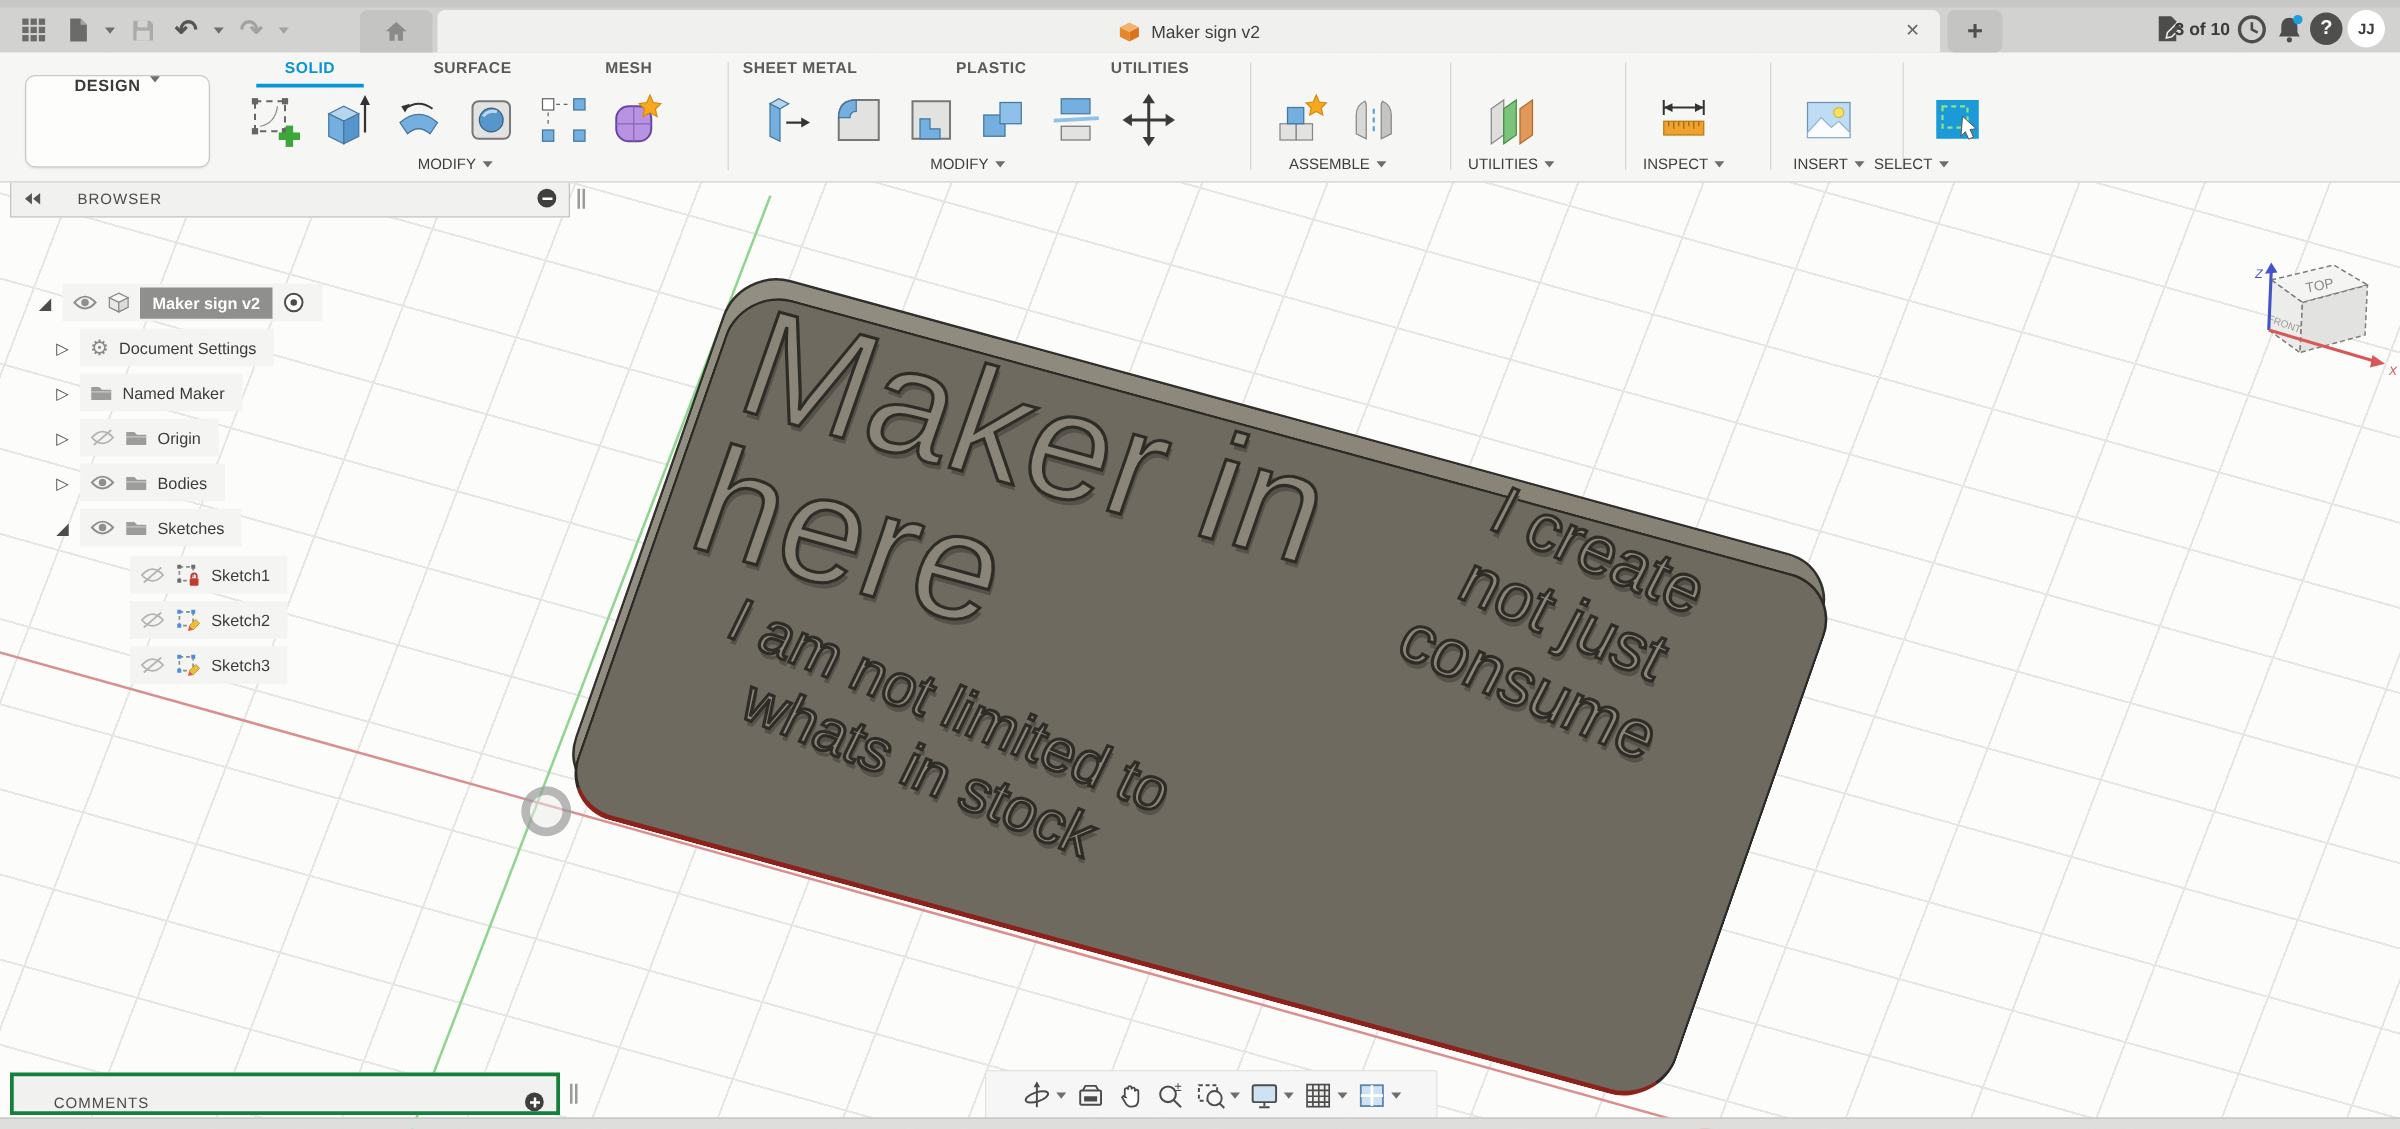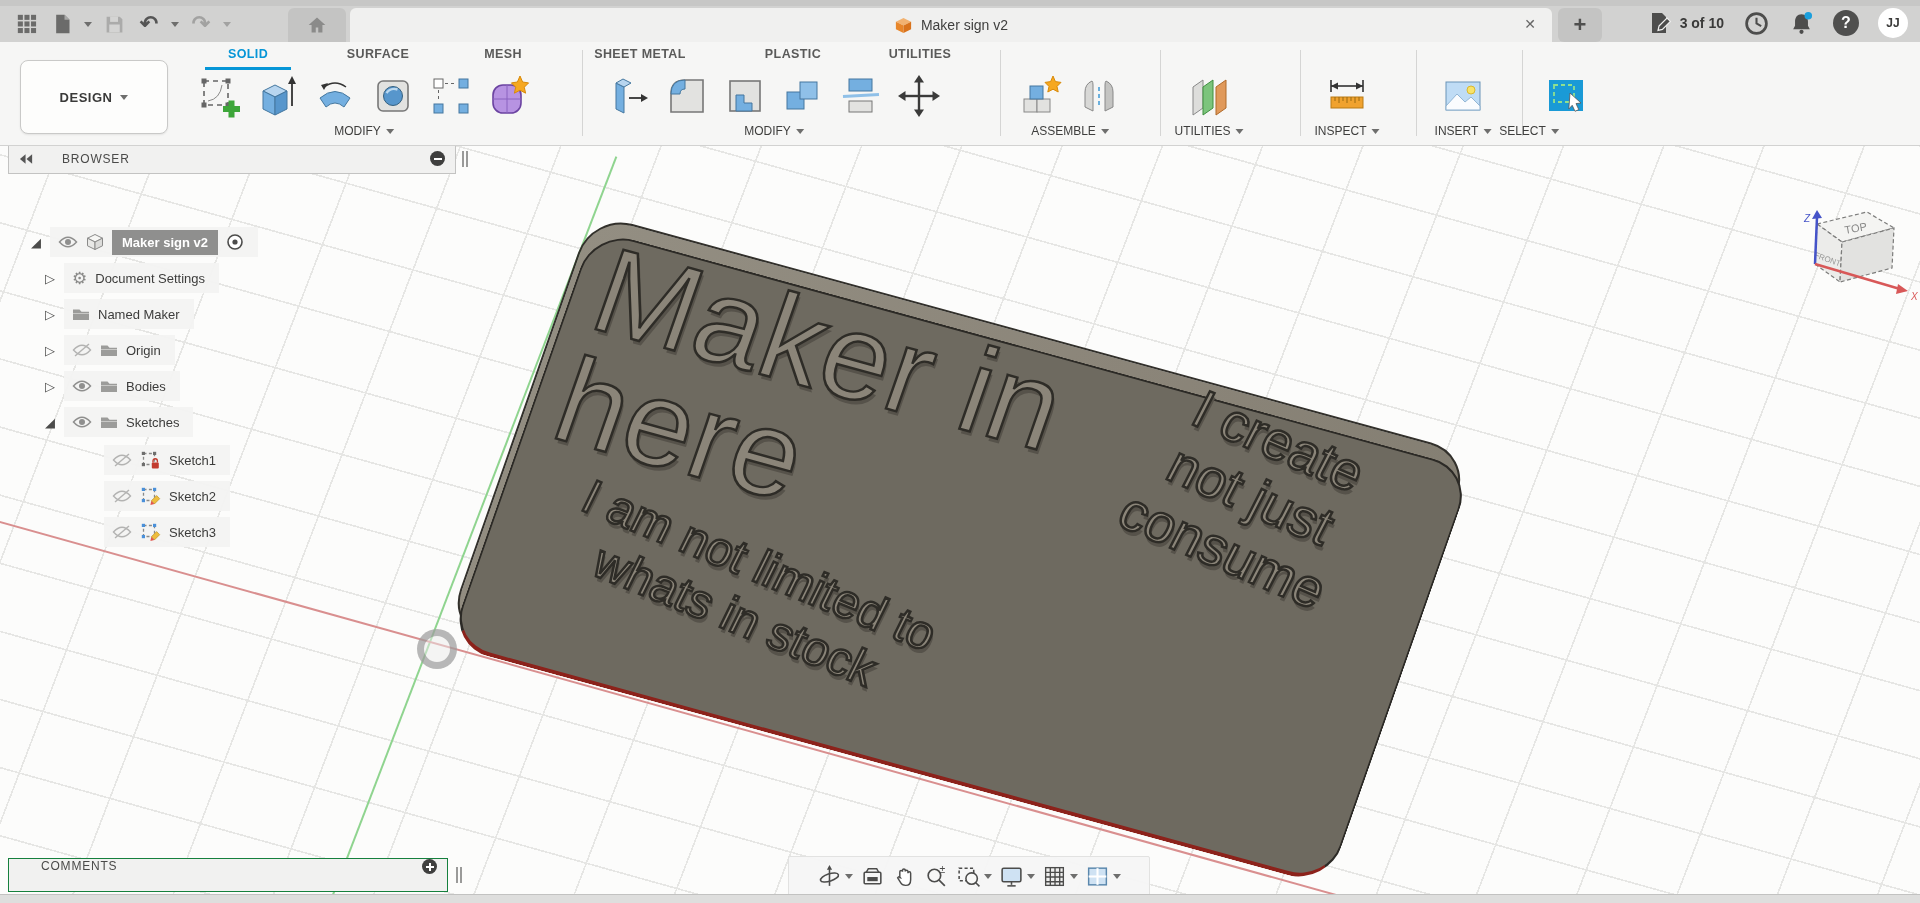--- a/index.html
+++ b/index.html
@@ -46,31 +46,31 @@
     border-top:5px solid #6e6e6d;display:inline-block;}
   .home-tab{position:absolute;left:288px;top:8px;width:58px;height:34px;background:#c4c4c3;
     border-radius:6px 6px 0 0;display:flex;align-items:center;justify-content:center;}
   .doc-tab{position:absolute;left:350px;top:8px;width:1202px;height:34px;background:#f0f0ef;
     border-radius:6px 6px 0 0;display:flex;align-items:center;justify-content:center;gap:8px;}
   .doc-title{font-size:14px;color:#3f3f3e;}
   .tab-close{position:absolute;right:16px;top:8px;font-size:14px;color:#666;cursor:pointer;}
   .plus-tab{position:absolute;left:1558px;top:8px;width:44px;height:34px;background:#c4c4c3;
     border-radius:6px;display:flex;align-items:center;justify-content:center;
     font-size:22px;color:#4f4f4e;font-weight:bold;}
-  .tb-right{position:absolute;right:12px;top:6px;height:34px;display:flex;align-items:center;gap:19px;text-align:center;}
+  .tb-right{position:absolute;right:12px;top:6px;height:34px;display:flex;align-items:center;gap:4px;text-align:center;}
   .notif-count{font-size:14px;font-weight:bold;color:#3a3a39;margin-left:-12px;}
   .help-circle{width:26px;height:26px;border-radius:50%;background:#4f4f4e;color:#fff;
     display:flex;align-items:center;justify-content:center;font-size:16px;font-weight:bold;}
   .avatar{width:30px;height:30px;border-radius:50%;background:#fff;color:#3a3a39;
     display:flex;align-items:center;justify-content:center;font-size:12px;font-weight:bold;}
   
   .ribbon{position:absolute;left:0;top:42px;width:1920px;height:103px;background:#f6f6f5;
     border-bottom:1px solid #d2d2d1;z-index:9;}
   .design-btn{position:absolute;left:20px;top:18px;width:146px;height:72px;background:#fdfdfc;
-    border:1px solid #c9c9c8;border-radius:8px;display:flex;align-items:center;justify-content:center;
+    border:1px solid #c9c9c8;border-radius:8px;display:flex;justify-content:center;
     gap:8px;font-size:13px;font-weight:bold;color:#3a3a39;letter-spacing:.5px;
     box-shadow:0 1px 2px rgba(0,0,0,.08);}
   .rtab{position:absolute;top:5px;transform:translateX(-50%);font-size:12.5px;font-weight:bold;
     color:#5a5a59;letter-spacing:.4px;cursor:pointer;}
   .rtab.active{color:#0696d7;text-align:center;}
   .tab-underline{position:absolute;left:205px;top:25px;width:86px;height:3px;background:#0696d7;}
   .grp{position:absolute;top:31px;display:flex;gap:12px;}
   .ticon{width:46px;height:46px;display:flex;align-items:center;justify-content:center;cursor:pointer;}
   .ticon svg{width:44px;height:44px;}
   .grp-label{position:absolute;top:82px;transform:translateX(-50%);font-size:12px;color:#3e3e3d;
@@ -86,21 +86,21 @@
   .handle{position:absolute;width:2px;height:16px;background:#9a9a99;z-index:5;}
   .handle::after{content:"";position:absolute;left:4px;top:0;width:2px;height:16px;background:#9a9a99;}
   .brow{position:absolute;display:flex;align-items:center;height:30px;z-index:5;font-size:13px;color:#3c3c3b;}
   .brow .tri{width:16px;font-size:13px;color:#4c4c4b;margin-right:6px;text-align:center;}
   .brow-box{display:flex;align-items:center;height:30px;background:rgba(243,243,242,.95);
     padding:0 14px 0 8px;gap:8px;}
   .sel-label{background:#8f8f8e;color:#fff;font-weight:bold;padding:5px 10px;}
   .gear{font-size:17px;color:#8a8a89;line-height:1;}
   
   .comments-bar{position:absolute;left:8px;top:858px;width:440px;height:34px;background:#f1f1f0;
-    border:1px solid #15803d;box-sizing:border-box;display:flex;align-items:flex-start;z-index:5;}
+    border:3px solid #15803d;box-sizing:border-box;display:flex;align-items:flex-end;z-index:5;}
   .cb-title{font-size:12px;color:#4a4a49;letter-spacing:.8px;margin-left:32px;flex:1;}
   .navbar{position:absolute;left:788px;top:856px;width:360px;height:38px;z-index:5;
     background:rgba(246,246,245,.95);border:1px solid #e2e2e1;border-radius:2px;
     display:flex;align-items:center;justify-content:center;gap:7px;}
   .nav-btn{display:flex;align-items:center;gap:3px;cursor:pointer;}
   .nav-btn svg{width:25px;height:25px;}
   .timeline-strip{position:absolute;left:0;top:894px;width:1920px;height:9px;background:#dededd;
     border-top:1px solid #c2c2c1;z-index:6;}
 </style>
 </head>

